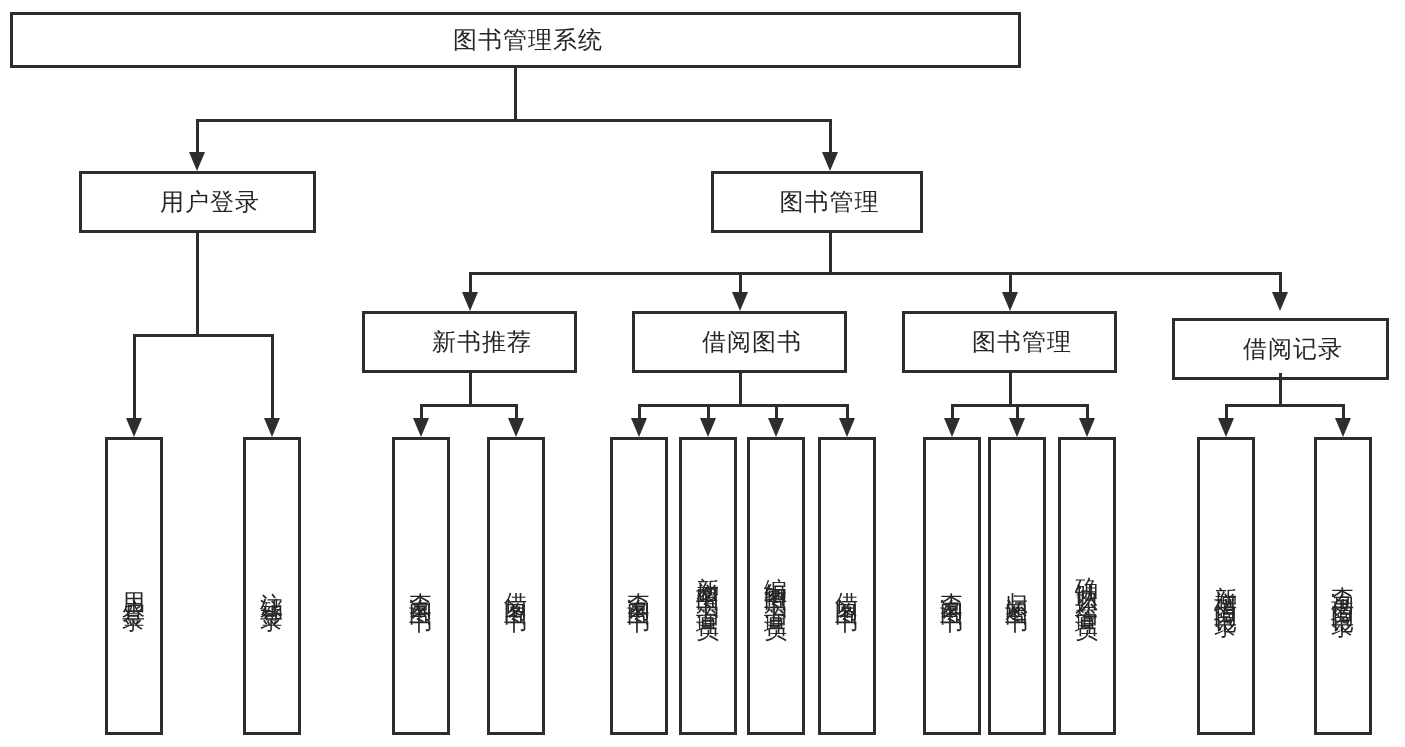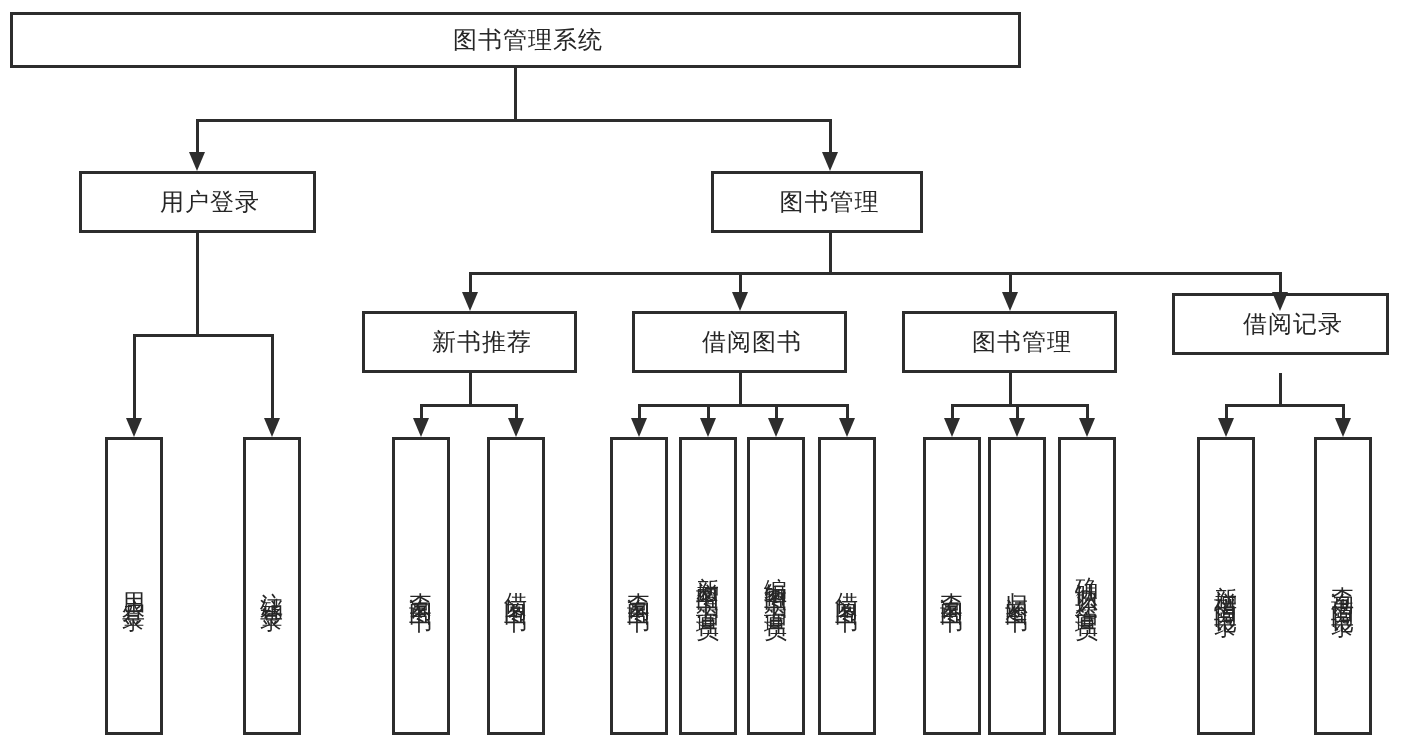--- a/index.html
+++ b/index.html
@@ -73,21 +73,21 @@
 
   <div class="box hbox" style="top:311px;left:362px;width:215px;">
     <span>新书推荐</span>
   </div>
   <div class="box hbox" style="top:311px;left:632px;width:215px;">
     <span>借阅图书</span>
   </div>
   <div class="box hbox" style="top:311px;left:902px;width:215px;">
     <span>图书管理</span>
   </div>
-  <div class="box hbox" style="top:293px;left:1172px;width:217px;">
+  <div class="box hbox" style="top:318px;left:1172px;width:217px;">
     <span>借阅记录</span>
   </div>
 
   <div class="box vbox" style="left:105px;">
     <span>用户登录</span>
   </div>
   <div class="box vbox" style="left:243px;">
     <span>注销登录</span>
   </div>
 

